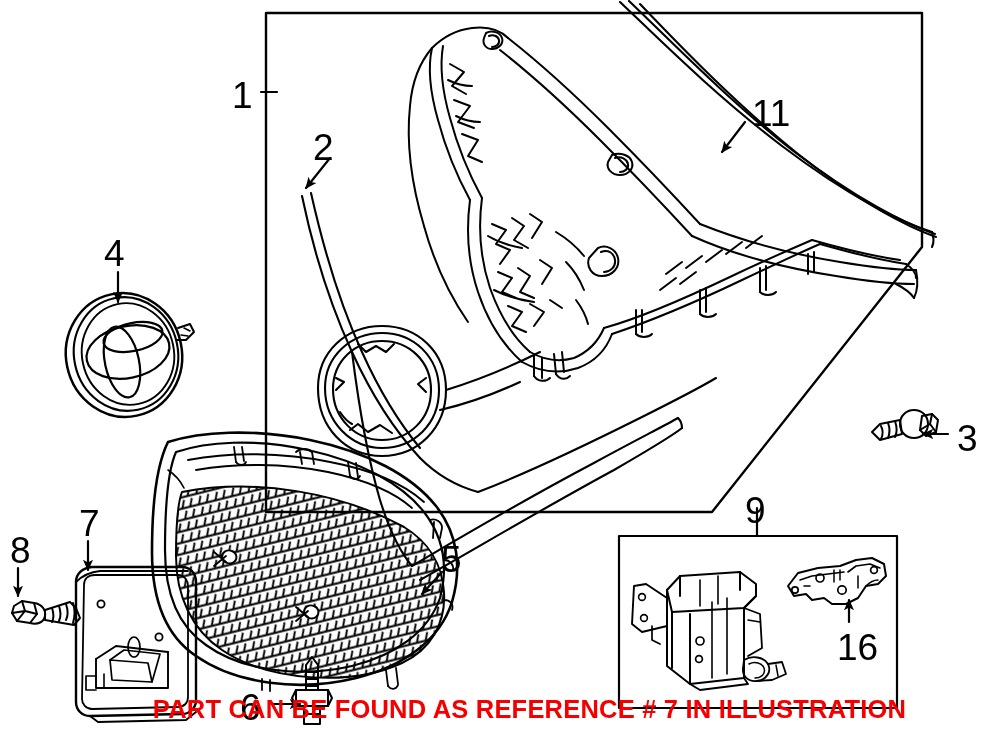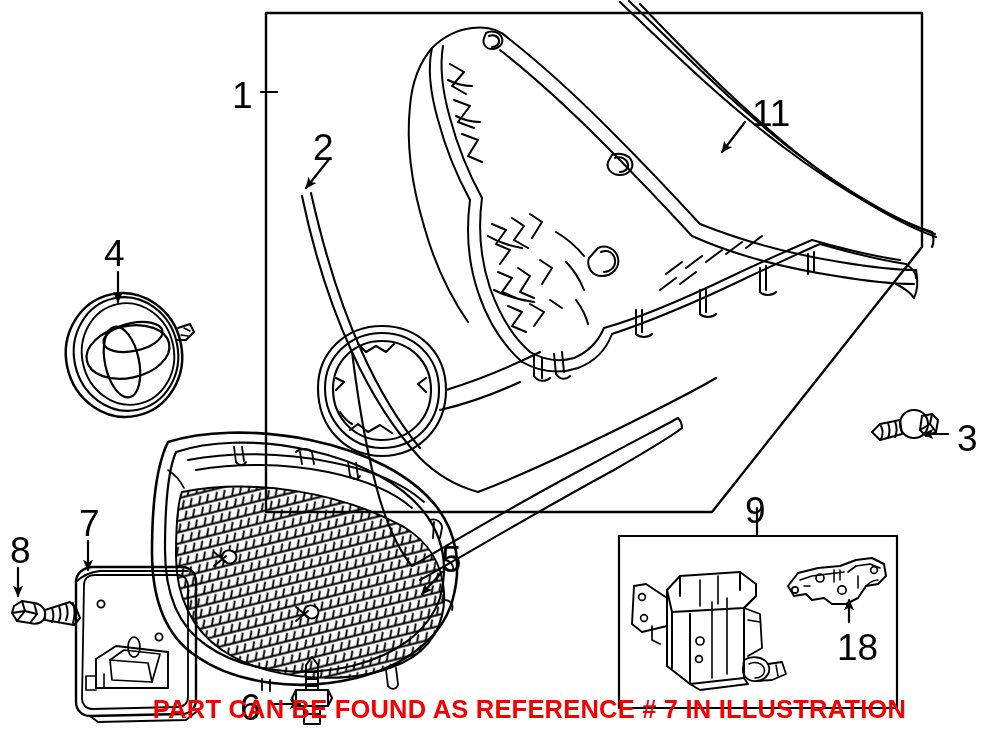--- a/index.html
+++ b/index.html
@@ -400,18 +400,18 @@
 
   <div class="callout" style="left:232px; top:77px;">1</div>
   <div class="callout" style="left:313px; top:129px;">2</div>
   <div class="callout" style="left:957px; top:420px;">3</div>
   <div class="callout" style="left:104px; top:235px;">4</div>
   <div class="callout" style="left:441px; top:541px;">5</div>
   <div class="callout" style="left:240px; top:689px;">6</div>
   <div class="callout" style="left:79px; top:505px;">7</div>
   <div class="callout" style="left:10px; top:532px;">8</div>
   <div class="callout" style="left:745px; top:492px;">9</div>
-  <div class="callout" style="left:837px; top:629px;">18</div>
+  <div class="callout" style="left:837px; top:629px;">16</div>
   <div class="callout" style="left:752px; top:95px;">11</div>
 
   <div id="watermark">PART CAN BE FOUND AS REFERENCE # 7 IN ILLUSTRATION</div>
 
 </div>
 
 </body></html>

